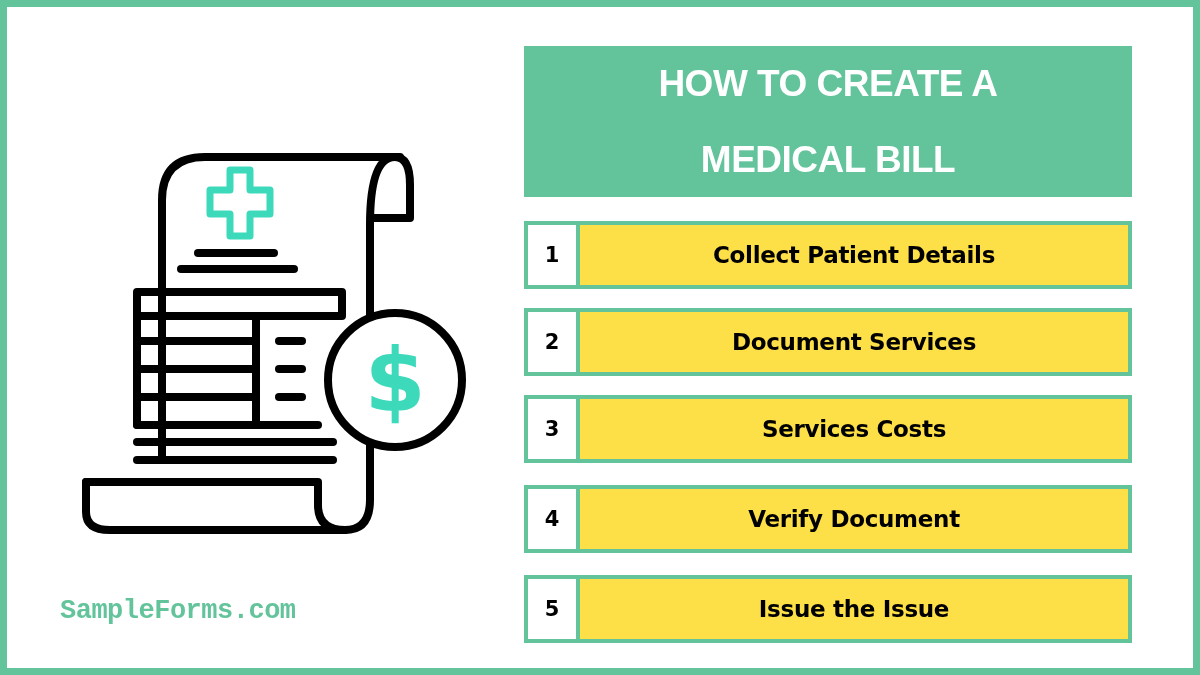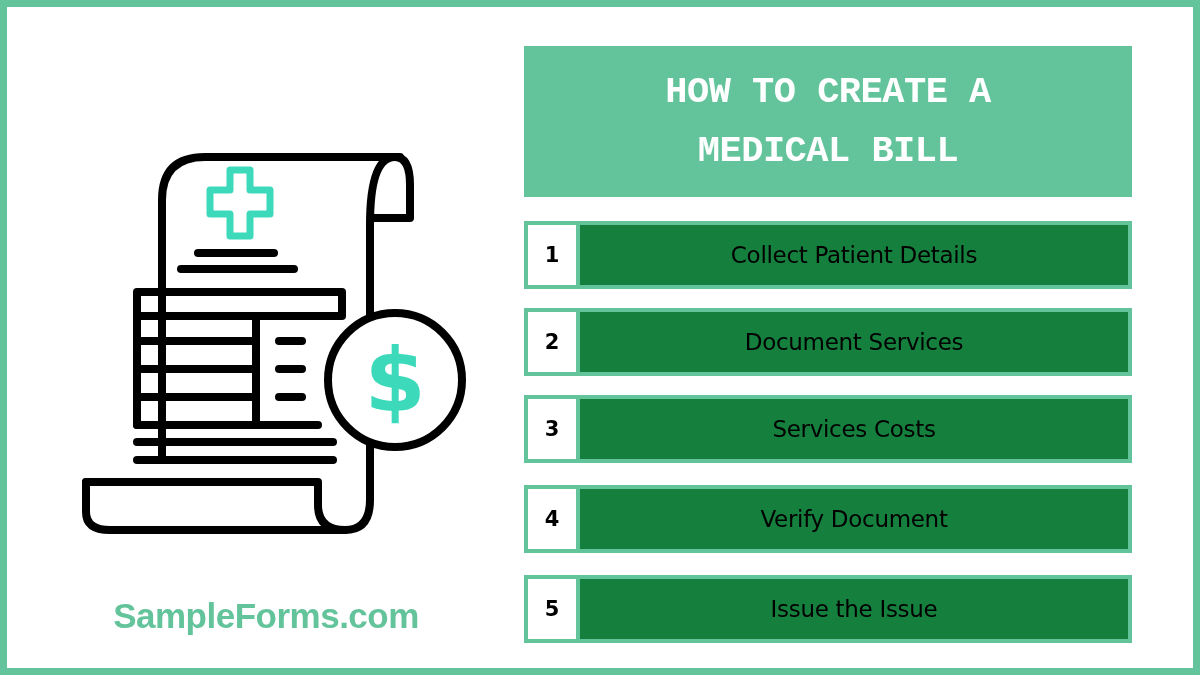--- a/index.html
+++ b/index.html
@@ -4,47 +4,47 @@
 <style>
   * { box-sizing: border-box; margin: 0; padding: 0; }
   html, body { width: 1200px; height: 675px; overflow: hidden; background: #ffffff; }
   body { position: relative; font-family: "DejaVu Sans", "Liberation Sans", sans-serif; }
   .frame {
     position: absolute; left: 0; top: 0; width: 1200px; height: 675px;
     border: 7px solid #63c49c; background: #ffffff;
   }
   .illustration { position: absolute; left: 0; top: 0; width: 520px; height: 675px; }
   .brand {
-    position: absolute; left: 60px; top: 596px; width: 412px; text-align: center;
-    font-family: Liberation Sans, sans-serif; font-weight: bold; font-size: 35px;
+    position: absolute; left: 60px; top: 596px; width: 412px; text-align: left;
+    font-family: Liberation Mono, monospace; font-weight: bold; font-size: 27px;
     color: #63c49c; letter-spacing: -0.5px;
   }
   .header {
     position: absolute; left: 524px; top: 46px; width: 608px; height: 151px;
     background: #63c49c; display: flex; align-items: center; justify-content: center;
     text-align: center;
   }
   .header-title {
-    color: #ffffff; font-family: Liberation Mono, monospace; font-weight: bold;
-    font-size: 37px; line-height: 59px; letter-spacing: -0.5px; white-space: pre-line;
+    color: #ffffff; font-family: Liberation Sans, sans-serif; font-weight: bold;
+    font-size: 37px; line-height: 76px; letter-spacing: -0.5px; white-space: pre-line;
   }
   .step {
     position: absolute; left: 524px; width: 608px; height: 68px;
   }
   .step-num {
     position: absolute; left: 0; top: 0; width: 56px; height: 100%;
     border: 4px solid #63c49c; background: #fff;
     display: flex; align-items: center; justify-content: center;
     font-family: "DejaVu Sans", sans-serif; font-weight: bold; font-size: 21px; color: #000;
   }
   .step-text {
     position: absolute; left: 52px; top: 0; right: 0; height: 100%;
-    border: 4px solid #63c49c; background: #15803d;
+    border: 4px solid #63c49c; background: #fde047;
     display: flex; align-items: center; justify-content: center;
-    font-family: "DejaVu Sans", sans-serif; font-weight: normal; font-size: 23px; color: #000;
+    font-family: "DejaVu Sans", sans-serif; font-weight: bold; font-size: 23px; color: #000;
     letter-spacing: -0.3px;
   }
 </style>
 </head>
 <body>
 
 <div class="frame"></div>
 
 <div class="illustration">
   <svg width="520" height="675" viewBox="0 0 520 675">

